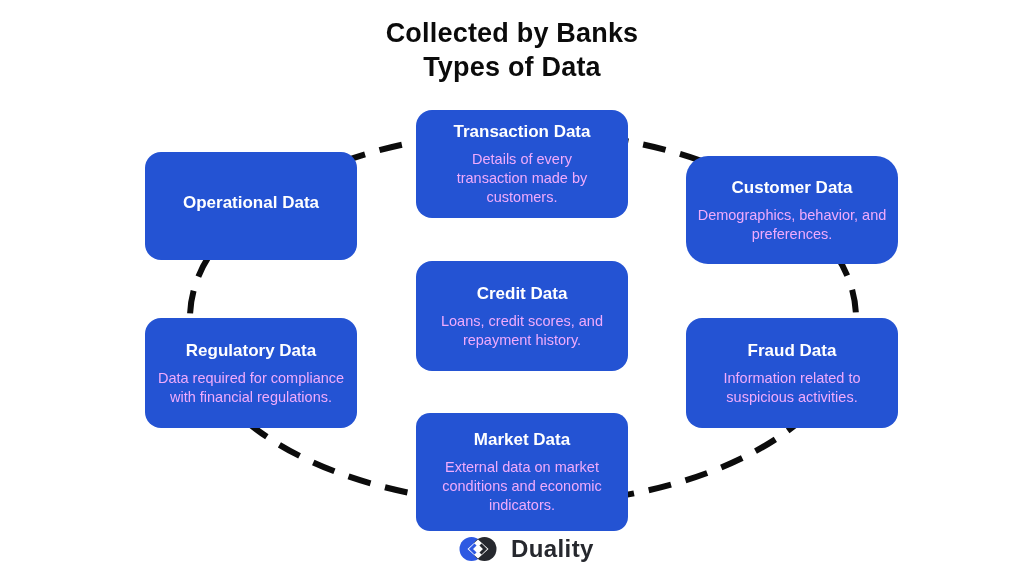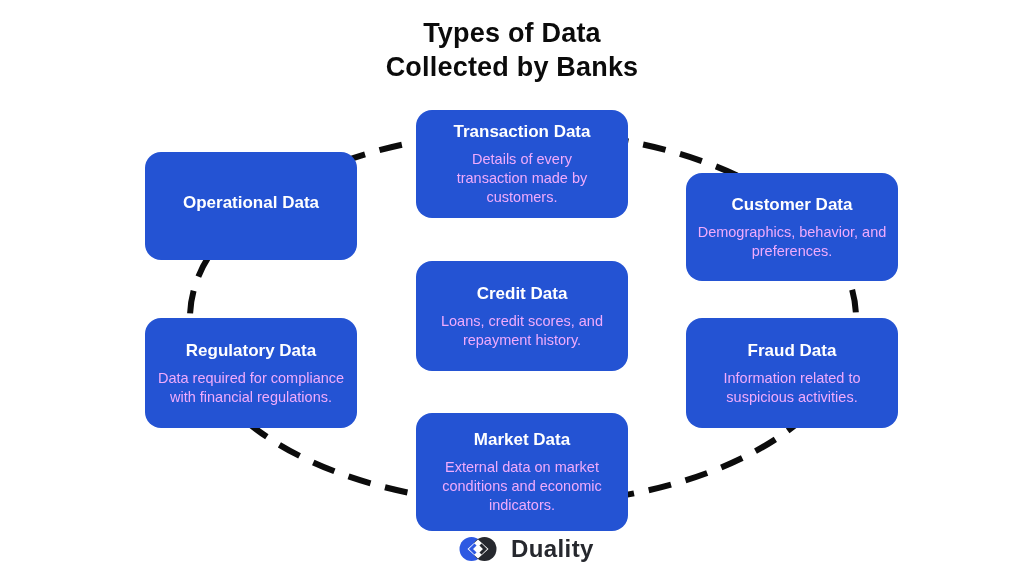--- a/index.html
+++ b/index.html
@@ -56,25 +56,25 @@
   }
   .node-body {
     font-size: 14.5px;
     line-height: 19px;
     font-weight: 400;
     color: #f0abfc;
   }
   
   .node-transaction { left: 416px; top: 110px;  height: 108px; }
   .node-operational { left: 145px; top: 152px;  height: 108px; }
-  .node-customer    { left: 686px; top: 173px;  height: 108px; }
+  .node-customer    { left: 686px; top: 156px;  height: 108px; border-radius: 22px; }
   .node-credit      { left: 416px; top: 261px;  height: 110px; }
   .node-regulatory  { left: 145px; top: 318px;  height: 110px; }
   .node-fraud       { left: 686px; top: 318px;  height: 110px; }
-  .node-market      { left: 416px; top: 413px;  height: 118px; }
+  .node-market      { left: 416px; top: 413px;  height: 118px; border-radius: 14px; }
 
   .node-transaction .node-body { max-width: 165px; }
   .node-operational .node-body { max-width: 165px; }
   .node-customer    .node-body { max-width: 196px; }
   .node-credit      .node-body { max-width: 196px; }
   .node-regulatory  .node-body { max-width: 188px; }
   .node-fraud       .node-body { max-width: 150px; }
   .node-market      .node-body { max-width: 185px; }
 
   .logo {
@@ -95,22 +95,22 @@
 </head>
 <body>
 
 <div class="canvas">
 
   <svg class="ellipse-layer" viewBox="0 0 1024 585" xmlns="http://www.w3.org/2000/svg" aria-hidden="true">
     <ellipse cx="523" cy="318" rx="333" ry="186" fill="none" stroke="#0c0c0c" stroke-width="6" stroke-dasharray="23 15"></ellipse>
   </svg>
 
   <div class="title">
+    <div>Collected by Banks</div>
     <div>Types of Data</div>
-    <div>Collected by Banks</div>
   </div>
 
   <div class="node node-transaction">
     <div class="node-title">Transaction Data</div>
     <div class="node-body">Details of every transaction made by customers.</div>
   </div>
 
   <div class="node node-operational">
     <div class="node-title">Operational Data</div>
   </div>

